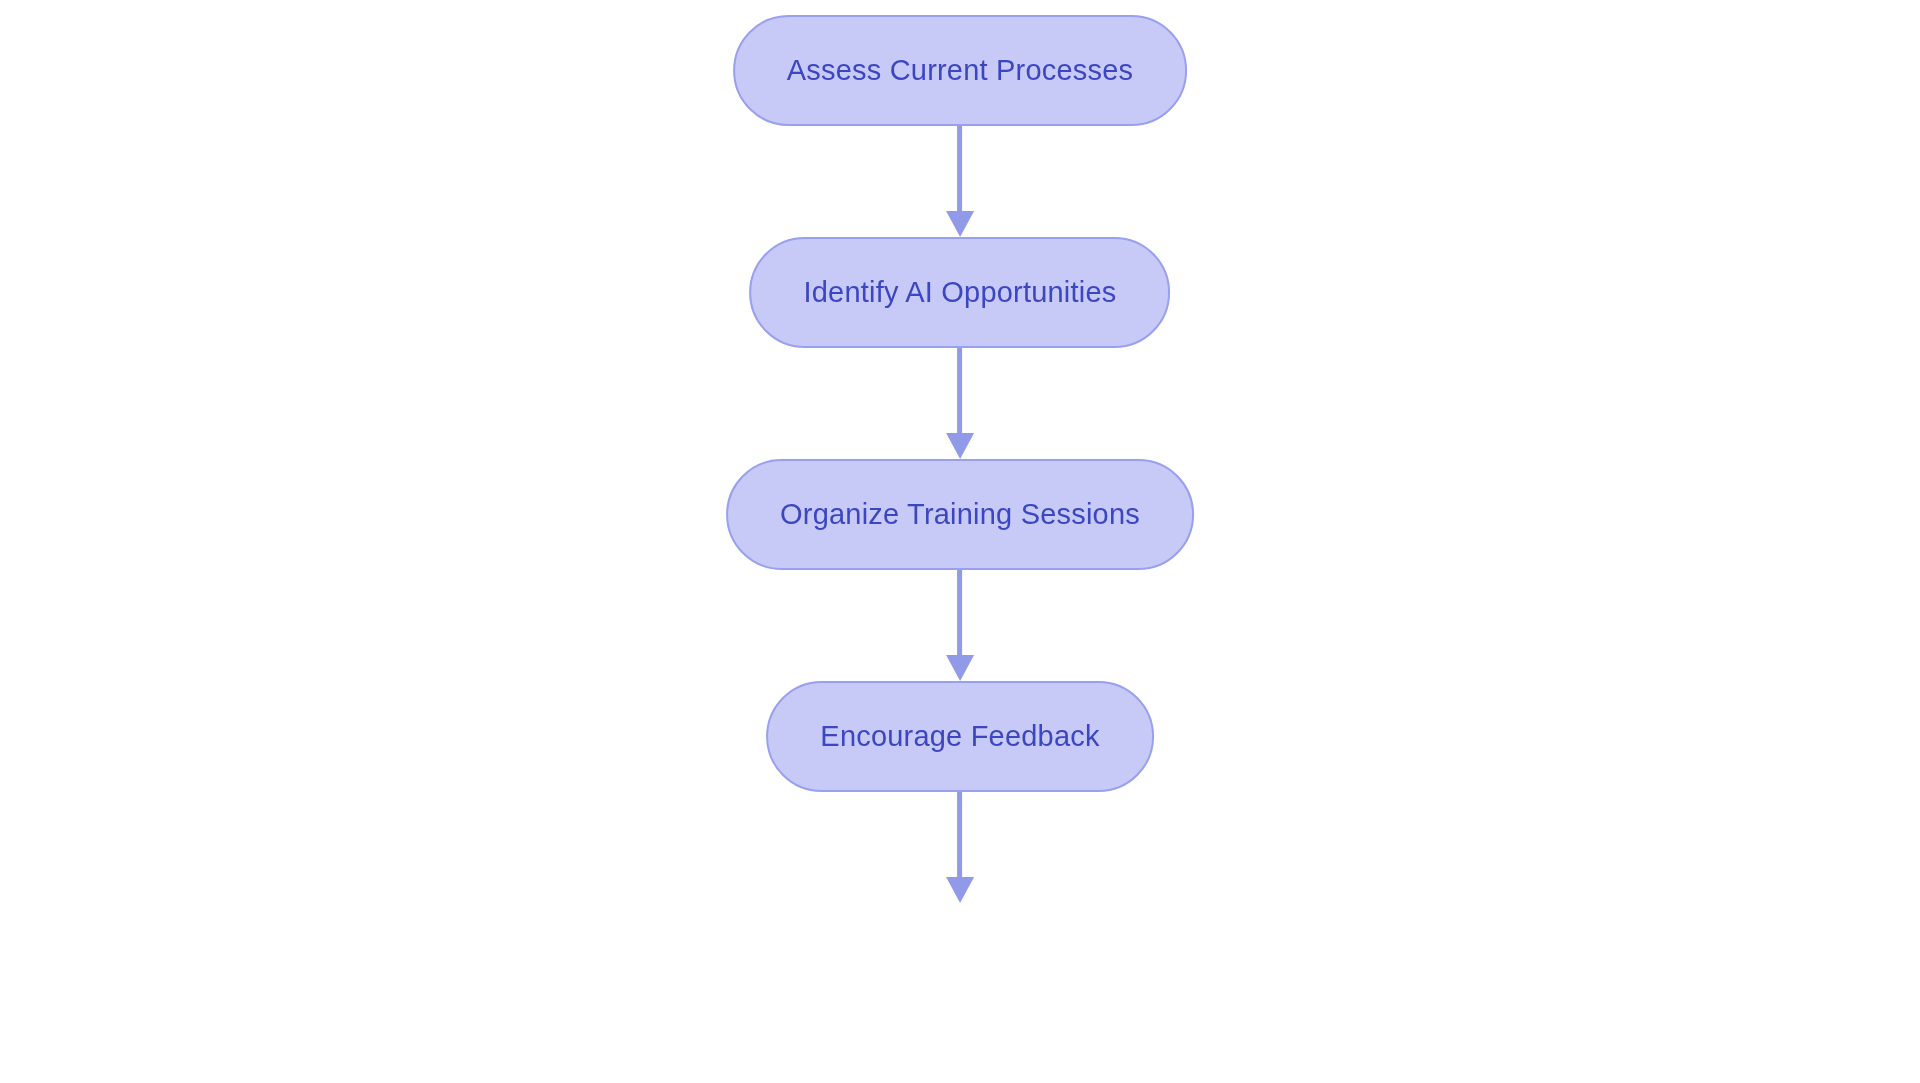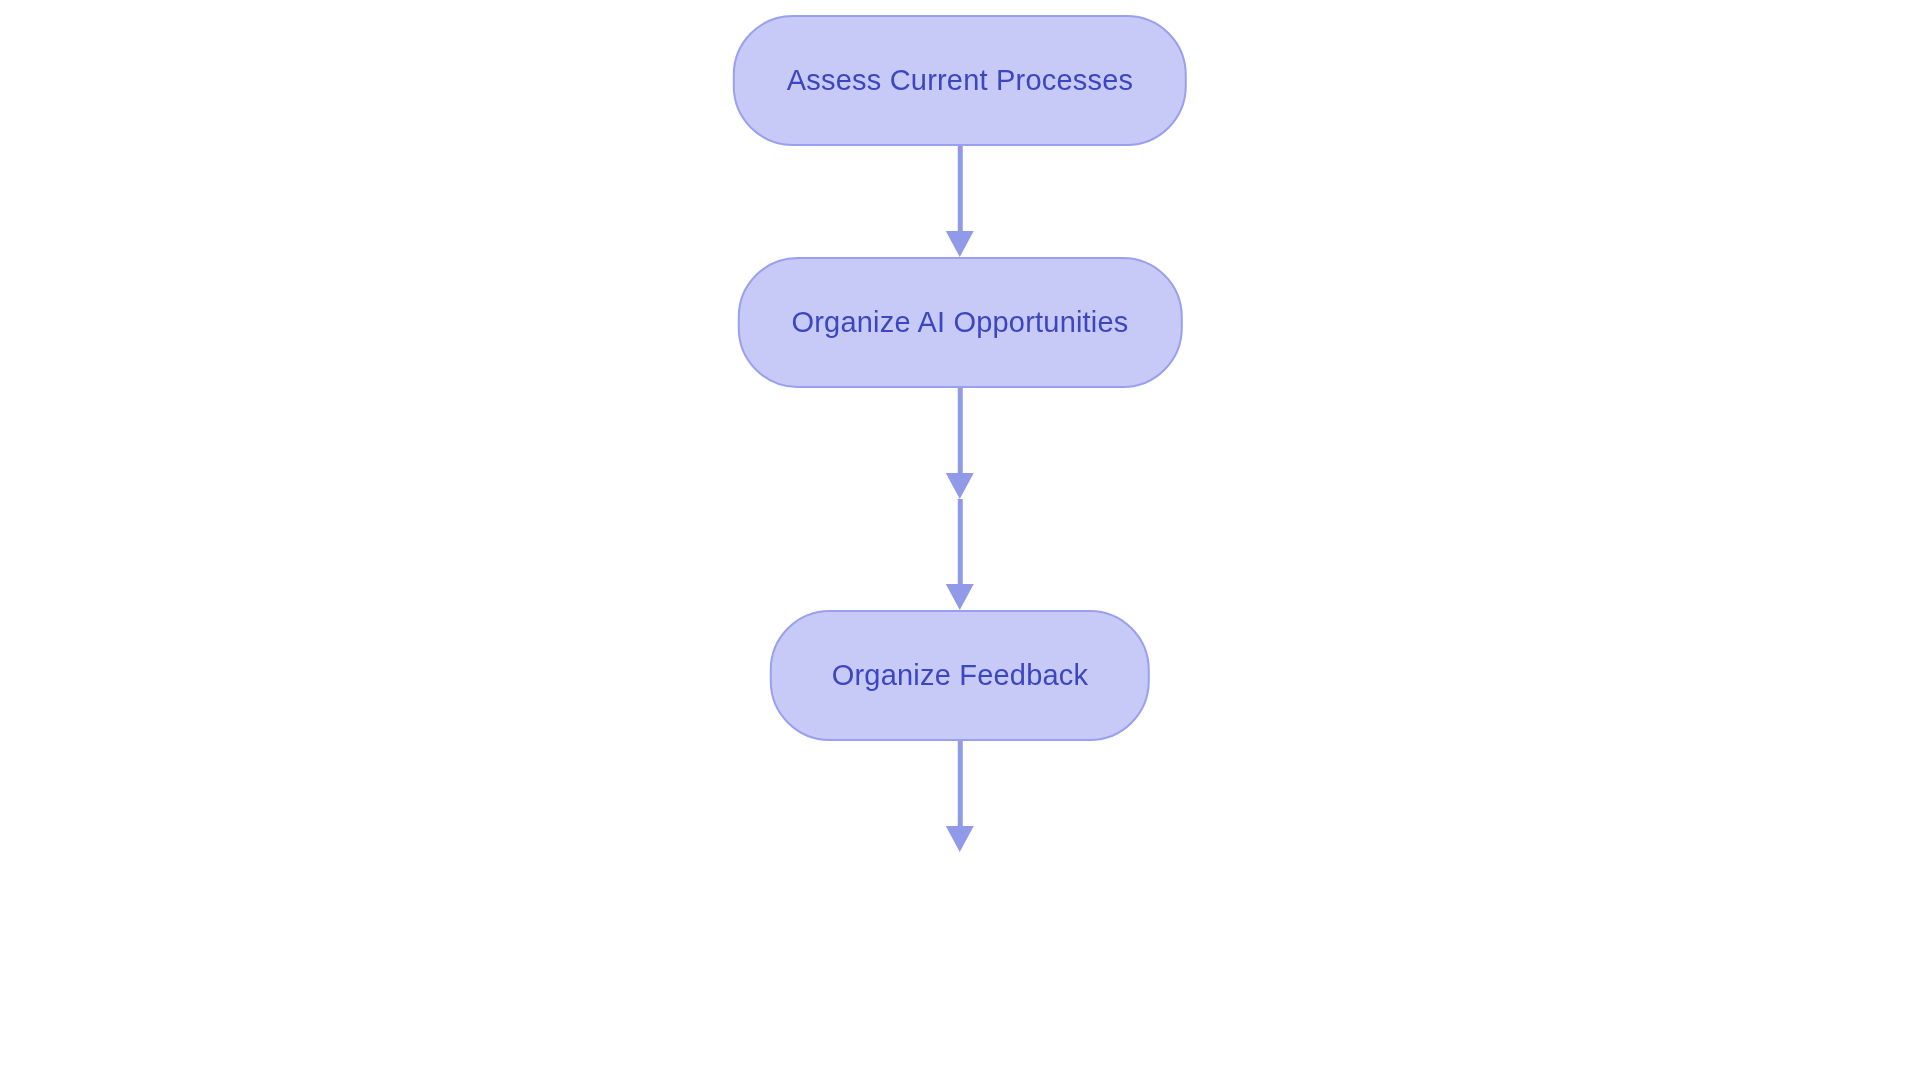--- a/index.html
+++ b/index.html
@@ -25,21 +25,21 @@
   .flow {
     position: absolute;
     top: 15px;
     left: 50%;
     transform: translateX(-50%);
     display: flex;
     flex-direction: column;
     align-items: center;
   }
   .node {
-    height: 131px;
+    height: 111px;
     min-width: 380px;
     padding: 0 52px;
     display: flex;
     align-items: center;
     justify-content: center;
     background: var(--node-fill);
     border: 2px solid var(--node-border);
     border-radius: 60px;
     color: var(--node-text);
     font-size: 29px;
@@ -74,36 +74,39 @@
     <div class="node">
       <span>Assess Current Processes</span>
     </div>
 
     <div class="arrow">
       <div class="arrow-shaft"></div>
       <div class="arrow-head"></div>
     </div>
 
     <div class="node">
-      <span>Organize AI Opportunities</span>
+      <span>Identify AI Opportunities</span>
     </div>
 
     <div class="arrow">
       <div class="arrow-shaft"></div>
       <div class="arrow-head"></div>
     </div>
 
+    <div class="node">
+      <span>Organize Training Sessions</span>
+    </div>
 
     <div class="arrow">
       <div class="arrow-shaft"></div>
       <div class="arrow-head"></div>
     </div>
 
     <div class="node">
-      <span>Organize Feedback</span>
+      <span>Encourage Feedback</span>
     </div>
 
     <div class="arrow">
       <div class="arrow-shaft"></div>
       <div class="arrow-head"></div>
     </div>
 
 
   </div>
 </div>

